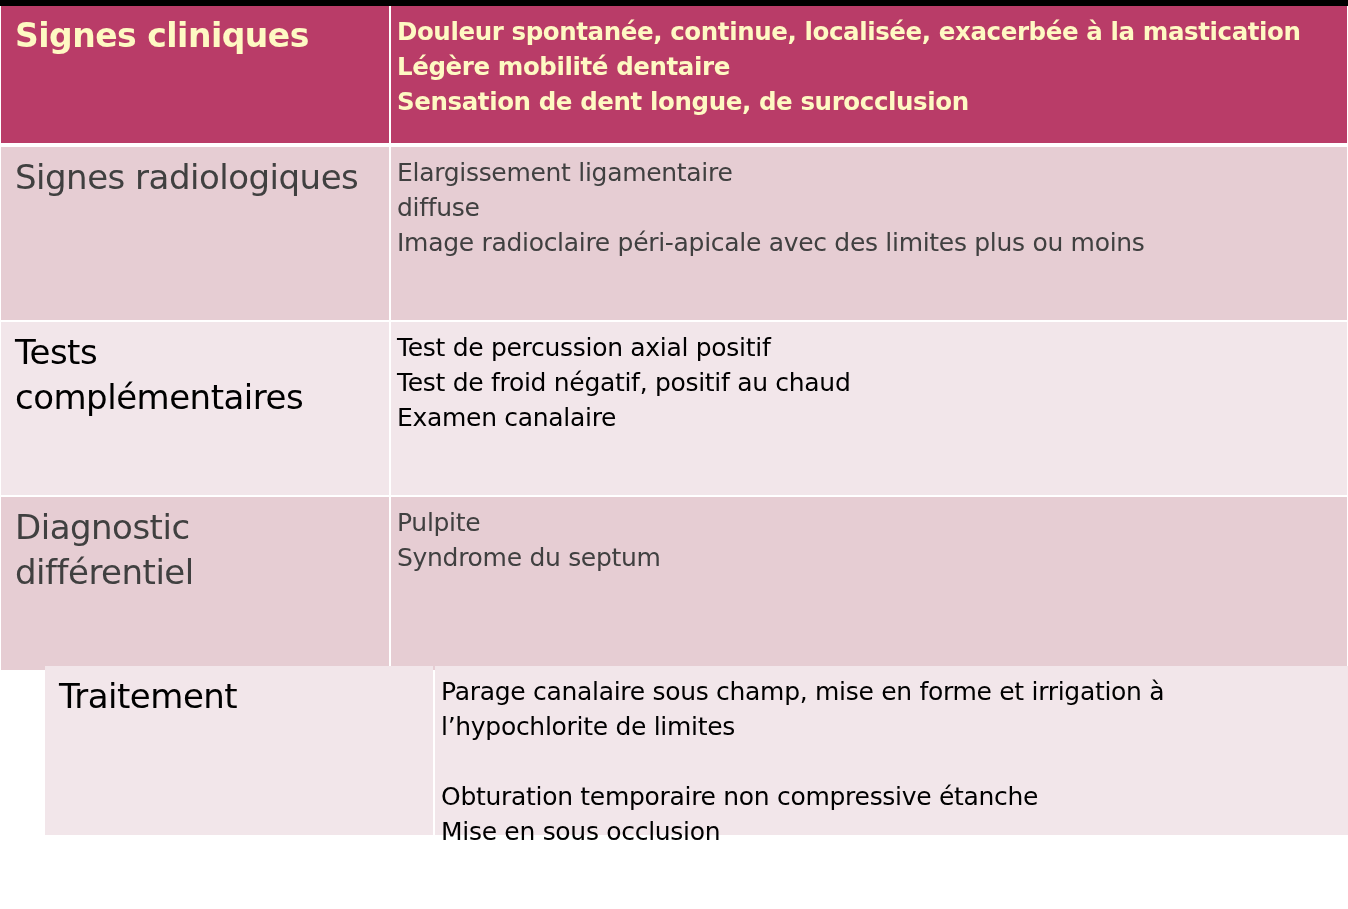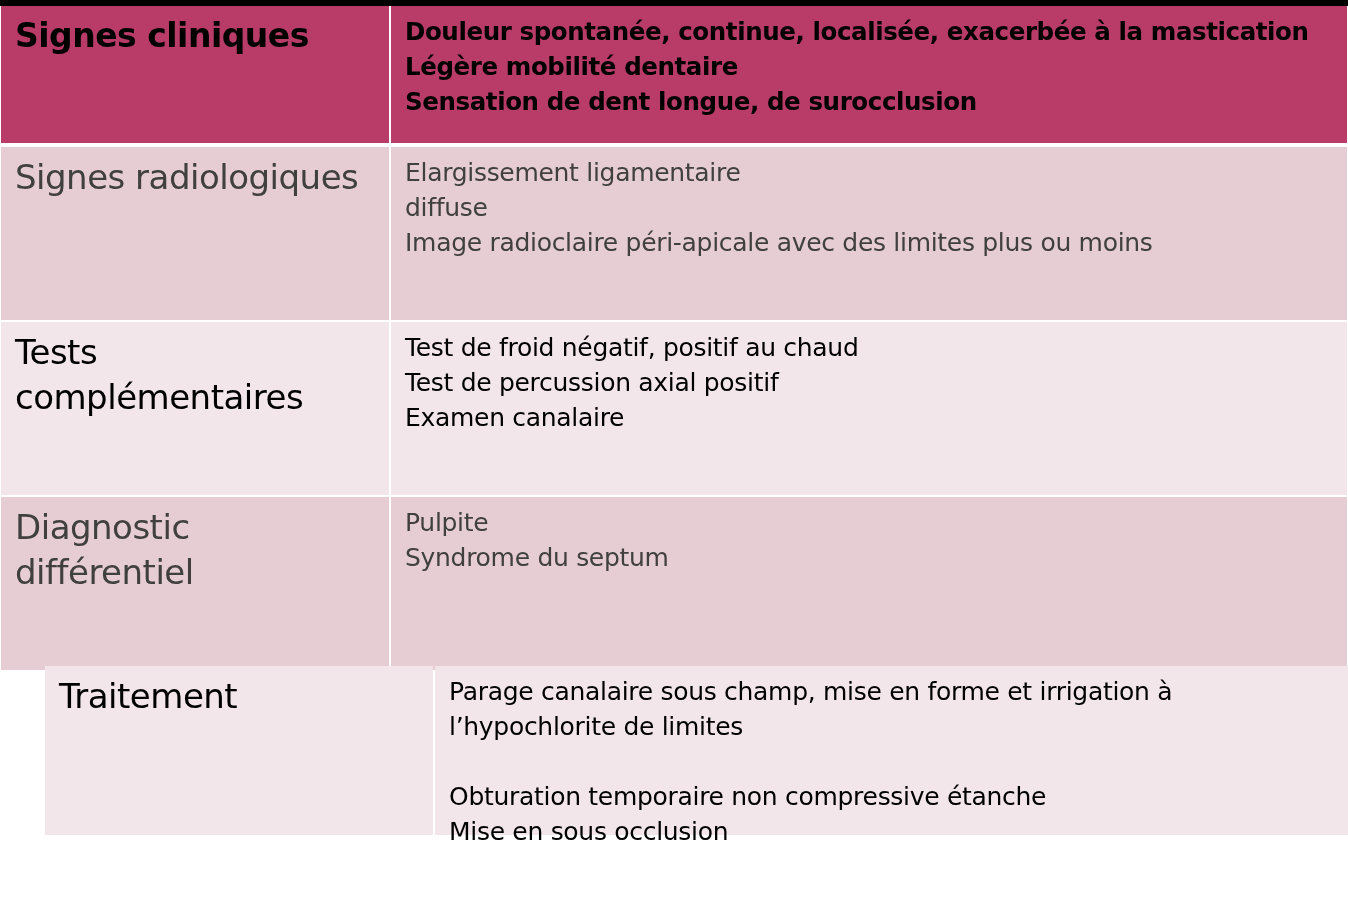--- a/index.html
+++ b/index.html
@@ -39,23 +39,23 @@
       box-sizing: border-box;
     }
     .cell.label {
       left: 0;
       width: 388px;
       padding: 8px 14px;
     }
     .cell.content {
       left: 390px;
       width: 956px;
-      padding: 8px 14px;
+      padding: 8px 6px;
     }
-    .row.header .cell { background: var(--header-bg); color: #000000; }
+    .row.header .cell { background: var(--header-bg); color: #fef9c3; }
     .row.dark .cell { background: var(--dark-bg); color: #404040; }
     .row.light .cell { background: var(--light-bg); color: #000000; }
 
     .label-text {
       font-size: 34px;
       line-height: 45px;
       letter-spacing: -0.5px;
       white-space: pre-line;
     }
     .row.header .label-text {
@@ -111,22 +111,22 @@
     </div>
   </div>
 
   <div class="row light" style="top:316px; height:173px;">
     <div class="cell label">
       <div class="label-text">Tests
 complémentaires</div>
     </div>
     <div class="cell content">
       <div class="content-lines">
+        <span class="content-line">Test de percussion axial positif</span>
         <span class="content-line">Test de froid négatif, positif au chaud</span>
-        <span class="content-line">Test de percussion axial positif</span>
         <span class="content-line">Examen canalaire</span>
       </div>
     </div>
   </div>
 
   <div class="row dark" style="top:491px; height:173px;">
     <div class="cell label">
       <div class="label-text">Diagnostic
 différentiel</div>
     </div>

